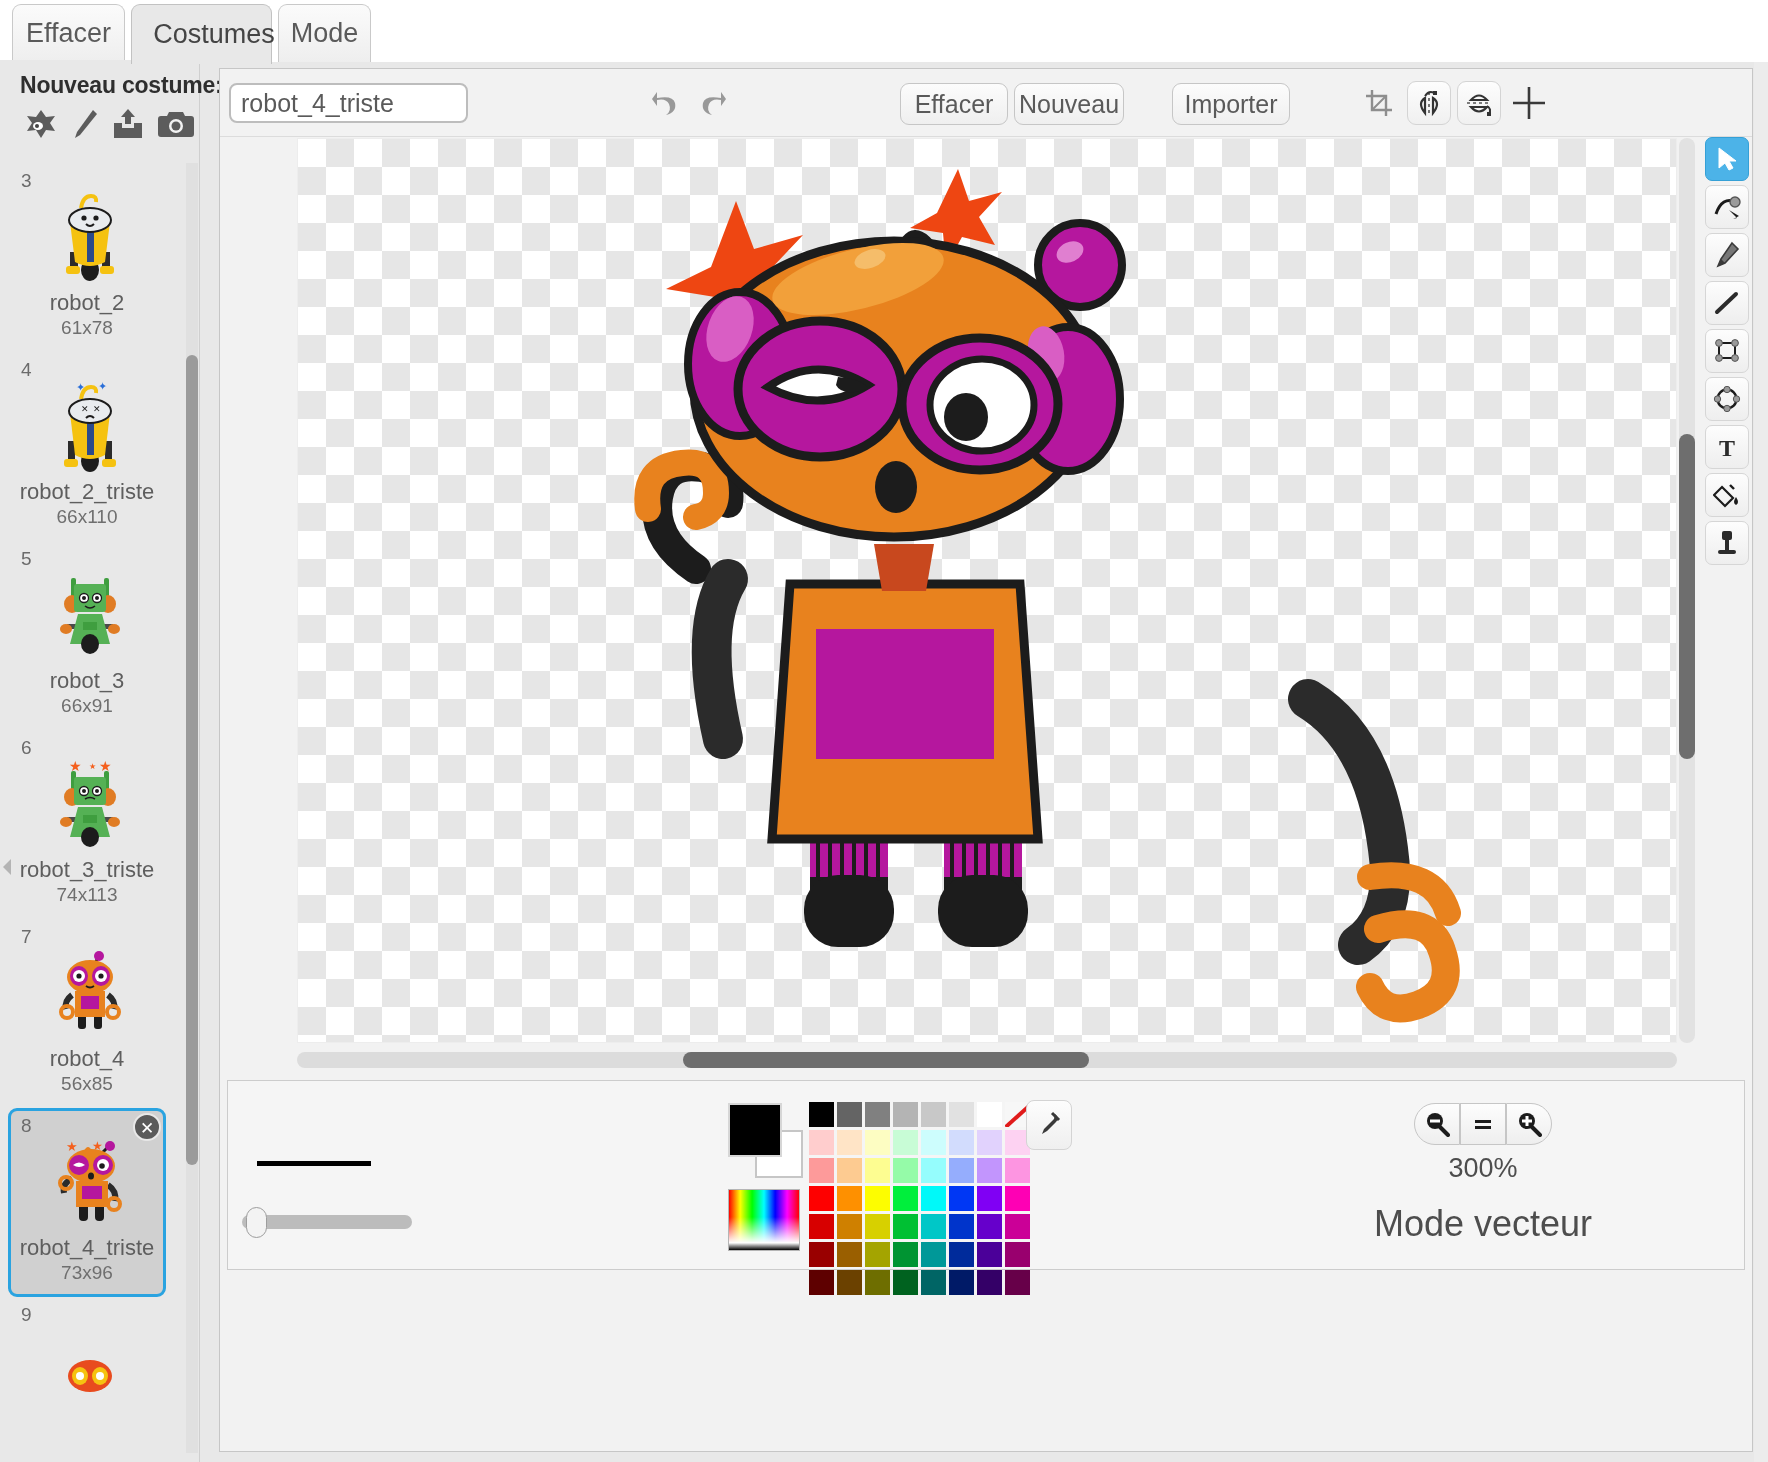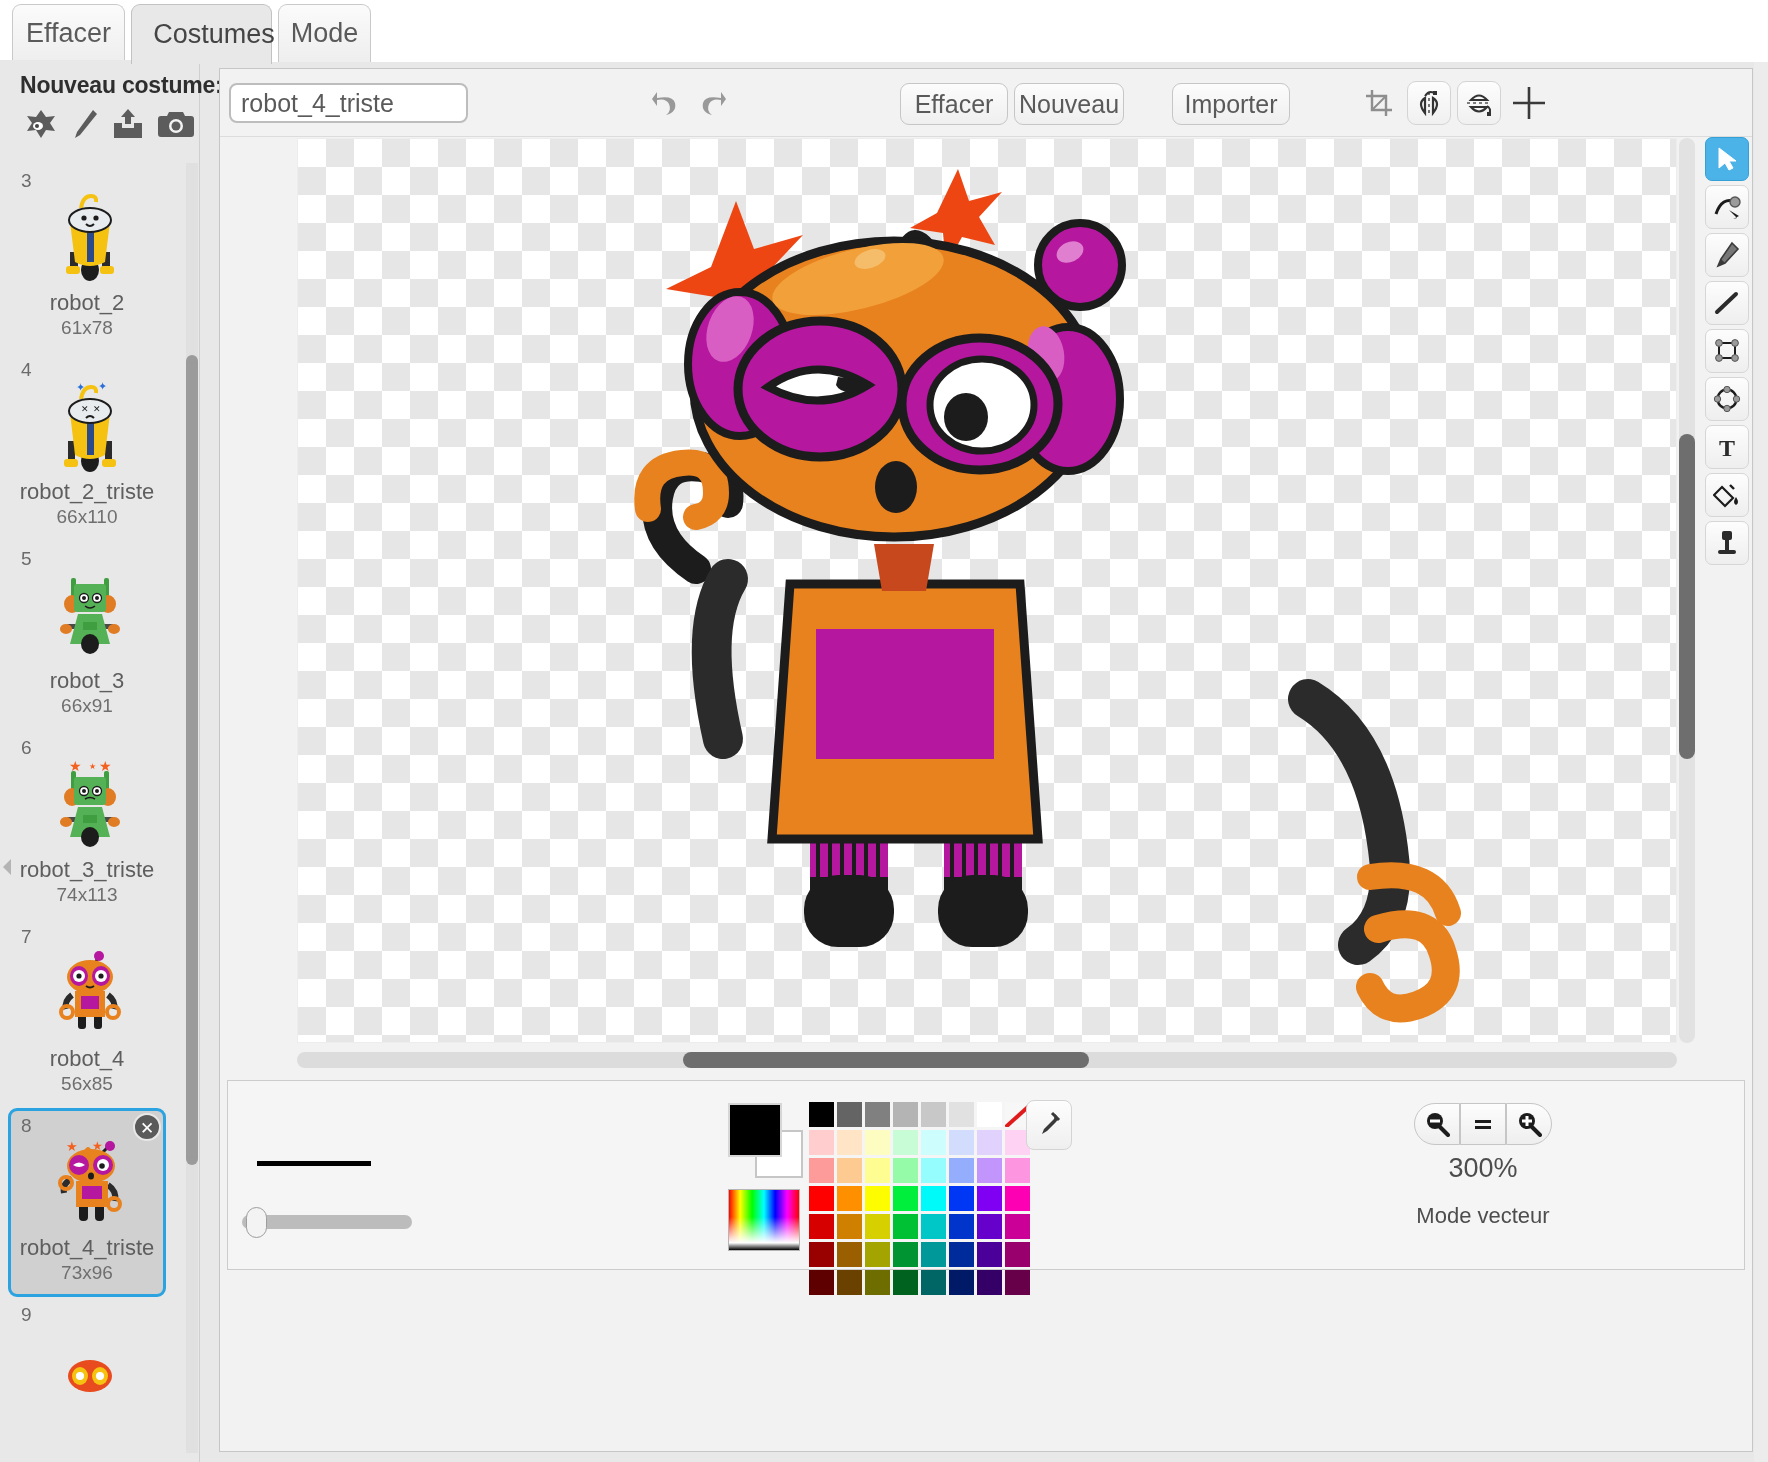--- a/index.html
+++ b/index.html
@@ -293,21 +293,21 @@
   .zoom-btn:first-child { border-radius: 21px 0 0 21px; }
   .zoom-btn:last-child  { border-radius: 0 21px 21px 0; }
   .zoom-level {
     position: absolute; left: 1186px; top: 72px;
     width: 138px; text-align: center;
     font-size: 27px; color: #4d4d4d;
   }
   .mode-label {
     position: absolute; left: 1100px; top: 122px;
     width: 310px; text-align: center;
-    font-size: 22px; color: #4d4d4d;
+    font-size: 36px; color: #4d4d4d;
   }
   .convert-btn {
     position: absolute; left: 1114px; top: 163px;
     width: 283px; height: 40px;
     border: 1px solid #c2c2c2; border-radius: 8px;
     background: linear-gradient(#fcfcfc, #ededed);
     color: #4d4d4d; font-size: 25px;
     display: flex; align-items: center; justify-content: center;
     cursor: pointer;
   }

